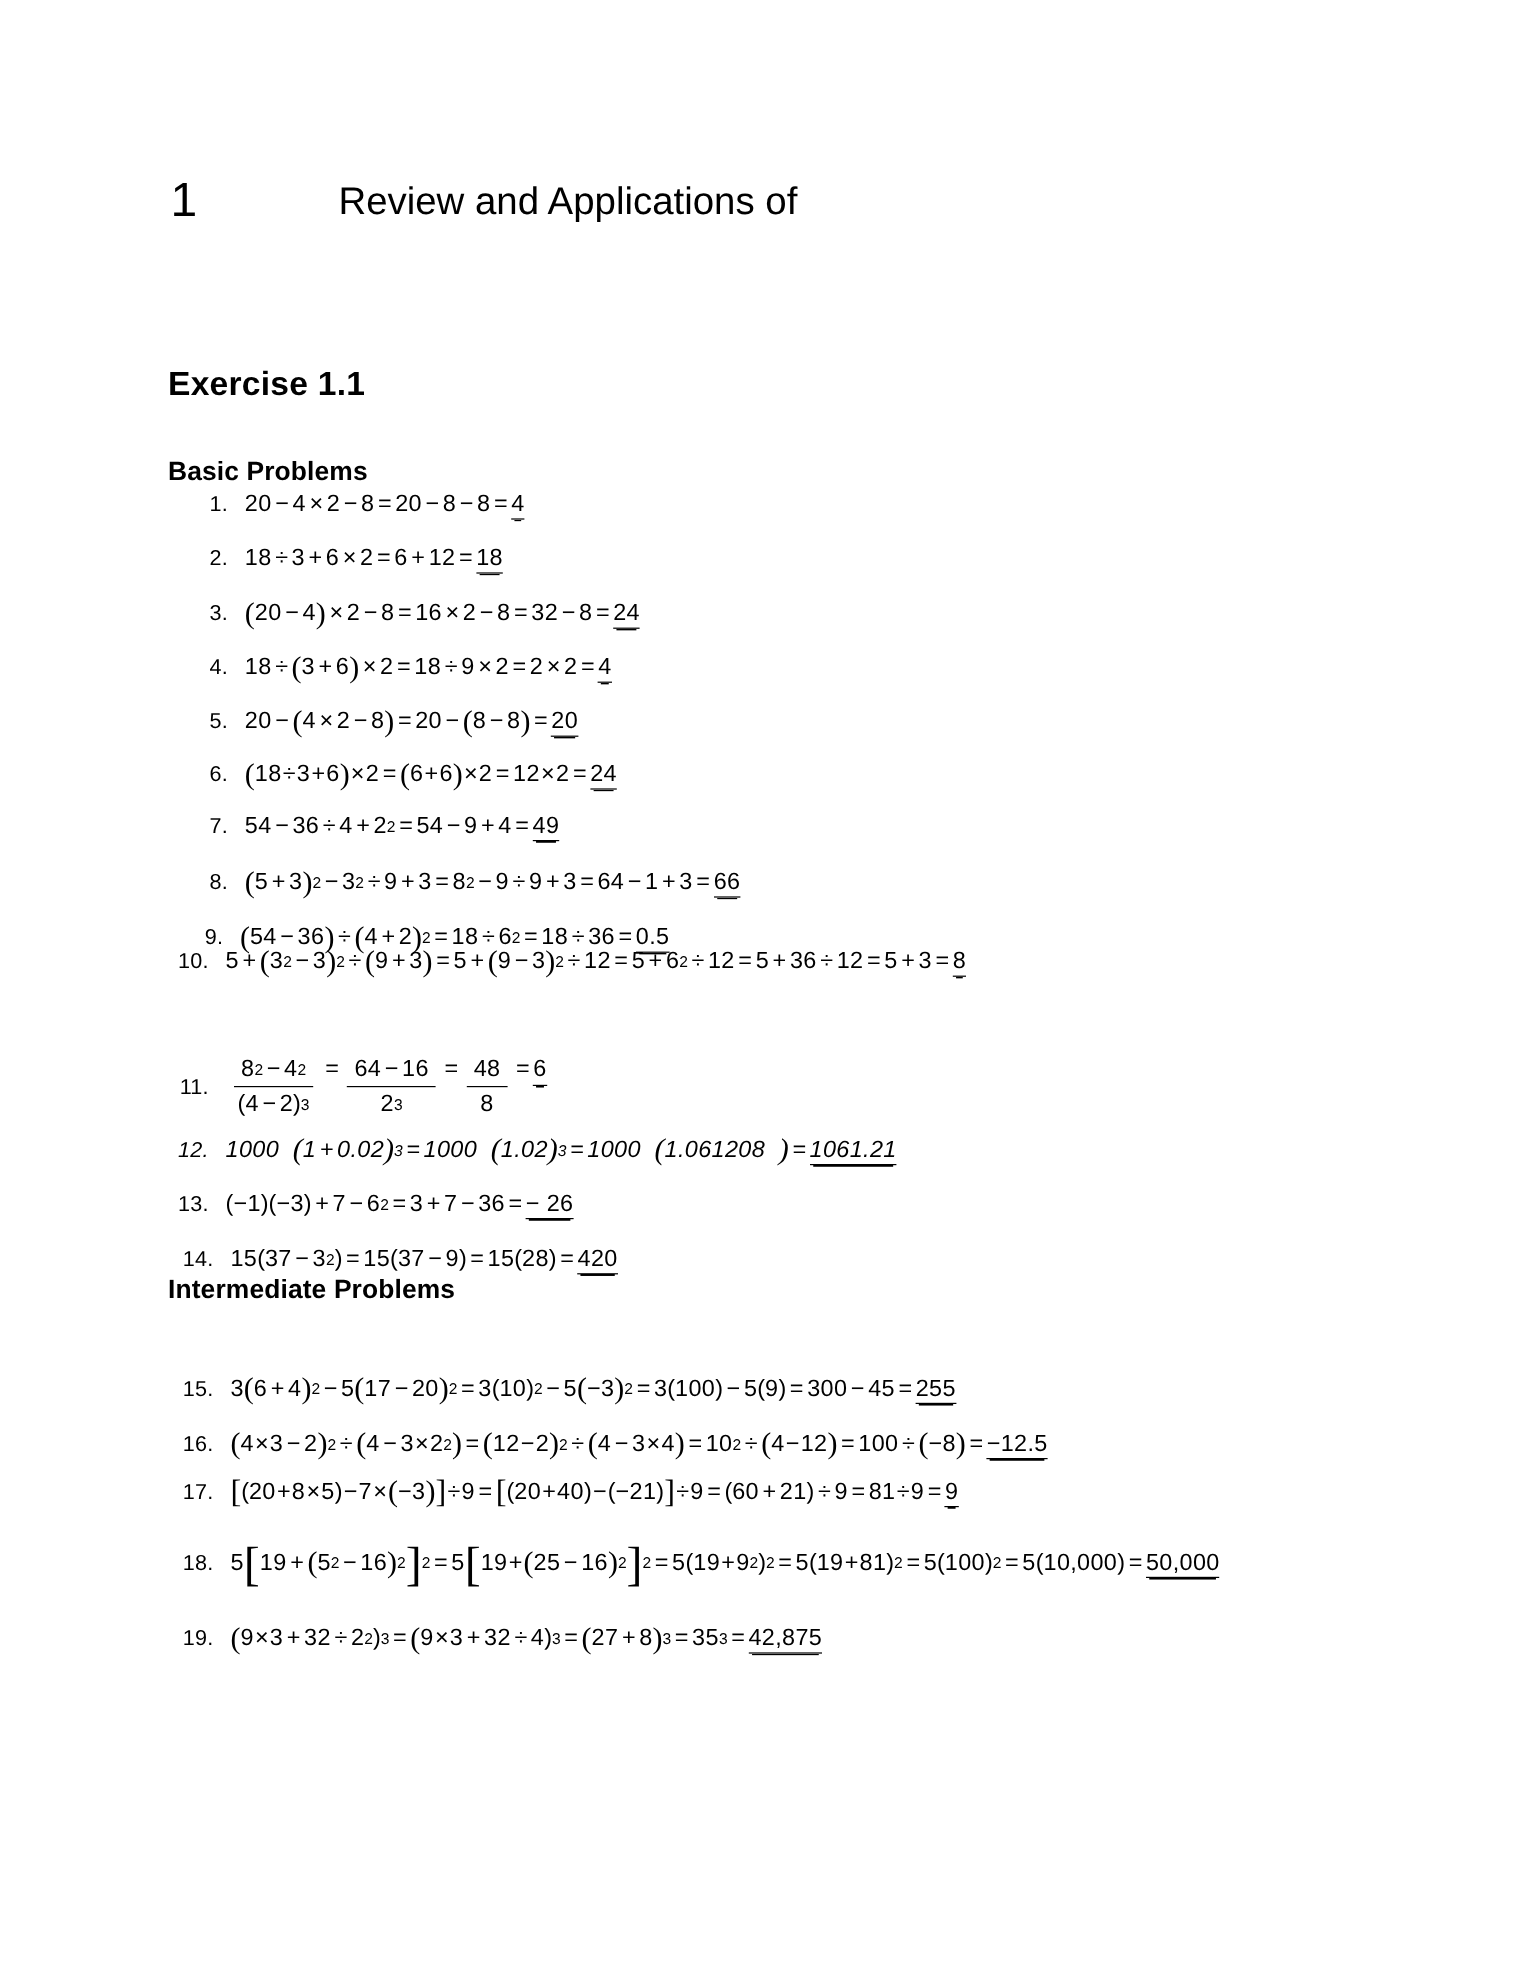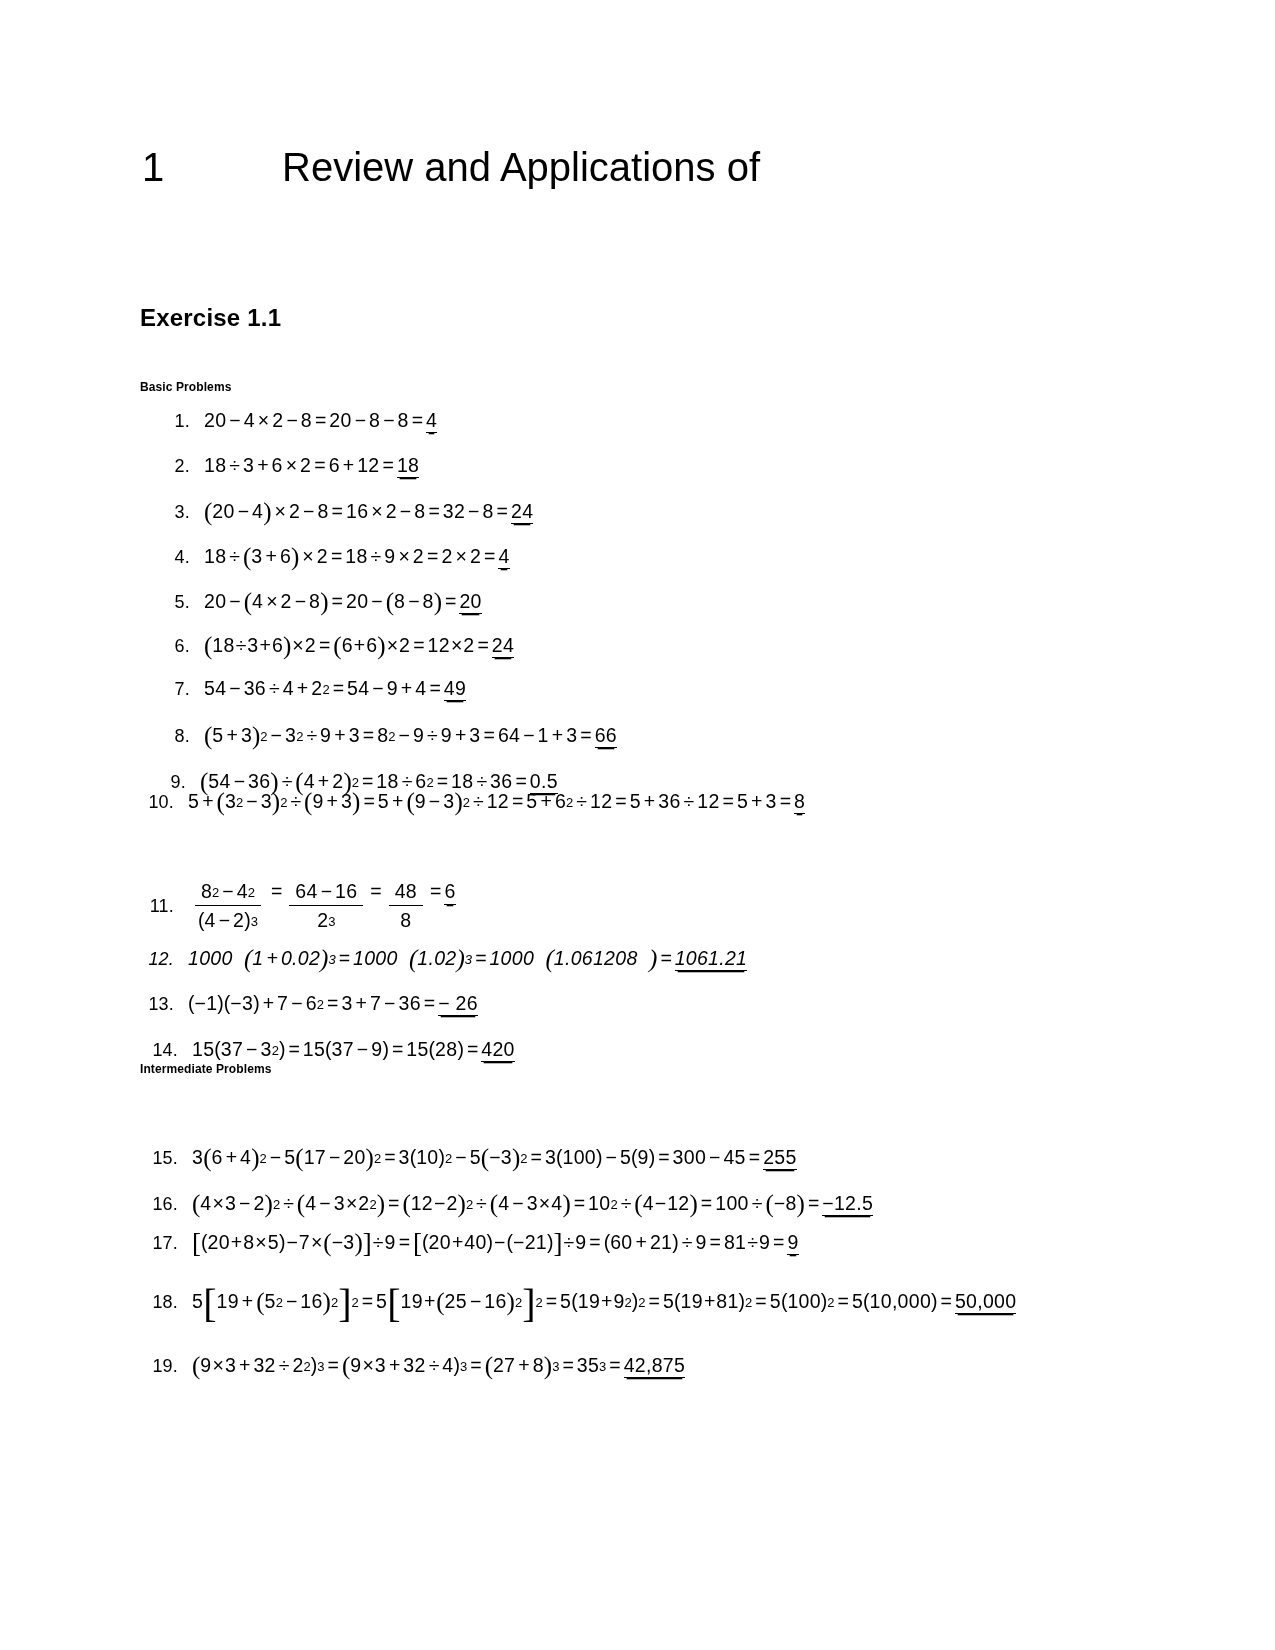--- a/index.html
+++ b/index.html
@@ -32,37 +32,37 @@
     align-items: flex-start;
   }
   .chapter-number {
     font-size: 40px;
     line-height: 54px;
     font-weight: 400;
     width: 140px;
     flex: 0 0 140px;
   }
   .chapter-name {
-    font-size: 40px;
+    font-size: 32px;
     line-height: 54px;
     font-weight: 400;
     max-width: 640px;
   }
 
   
   .exercise-heading {
     position: absolute;
     left: 140px;
     top: 304px;
-    font-size: 24px;
+    font-size: 28px;
     font-weight: bold;
     letter-spacing: 0.2px;
   }
   .group-heading {
-    font-size: 12px;
+    font-size: 22px;
     font-weight: bold;
     letter-spacing: 0.1px;
   }
   .group-basic {
     position: absolute;
     left: 140px;
     top: 380px;
   }
   .group-intermediate {
     position: absolute;

